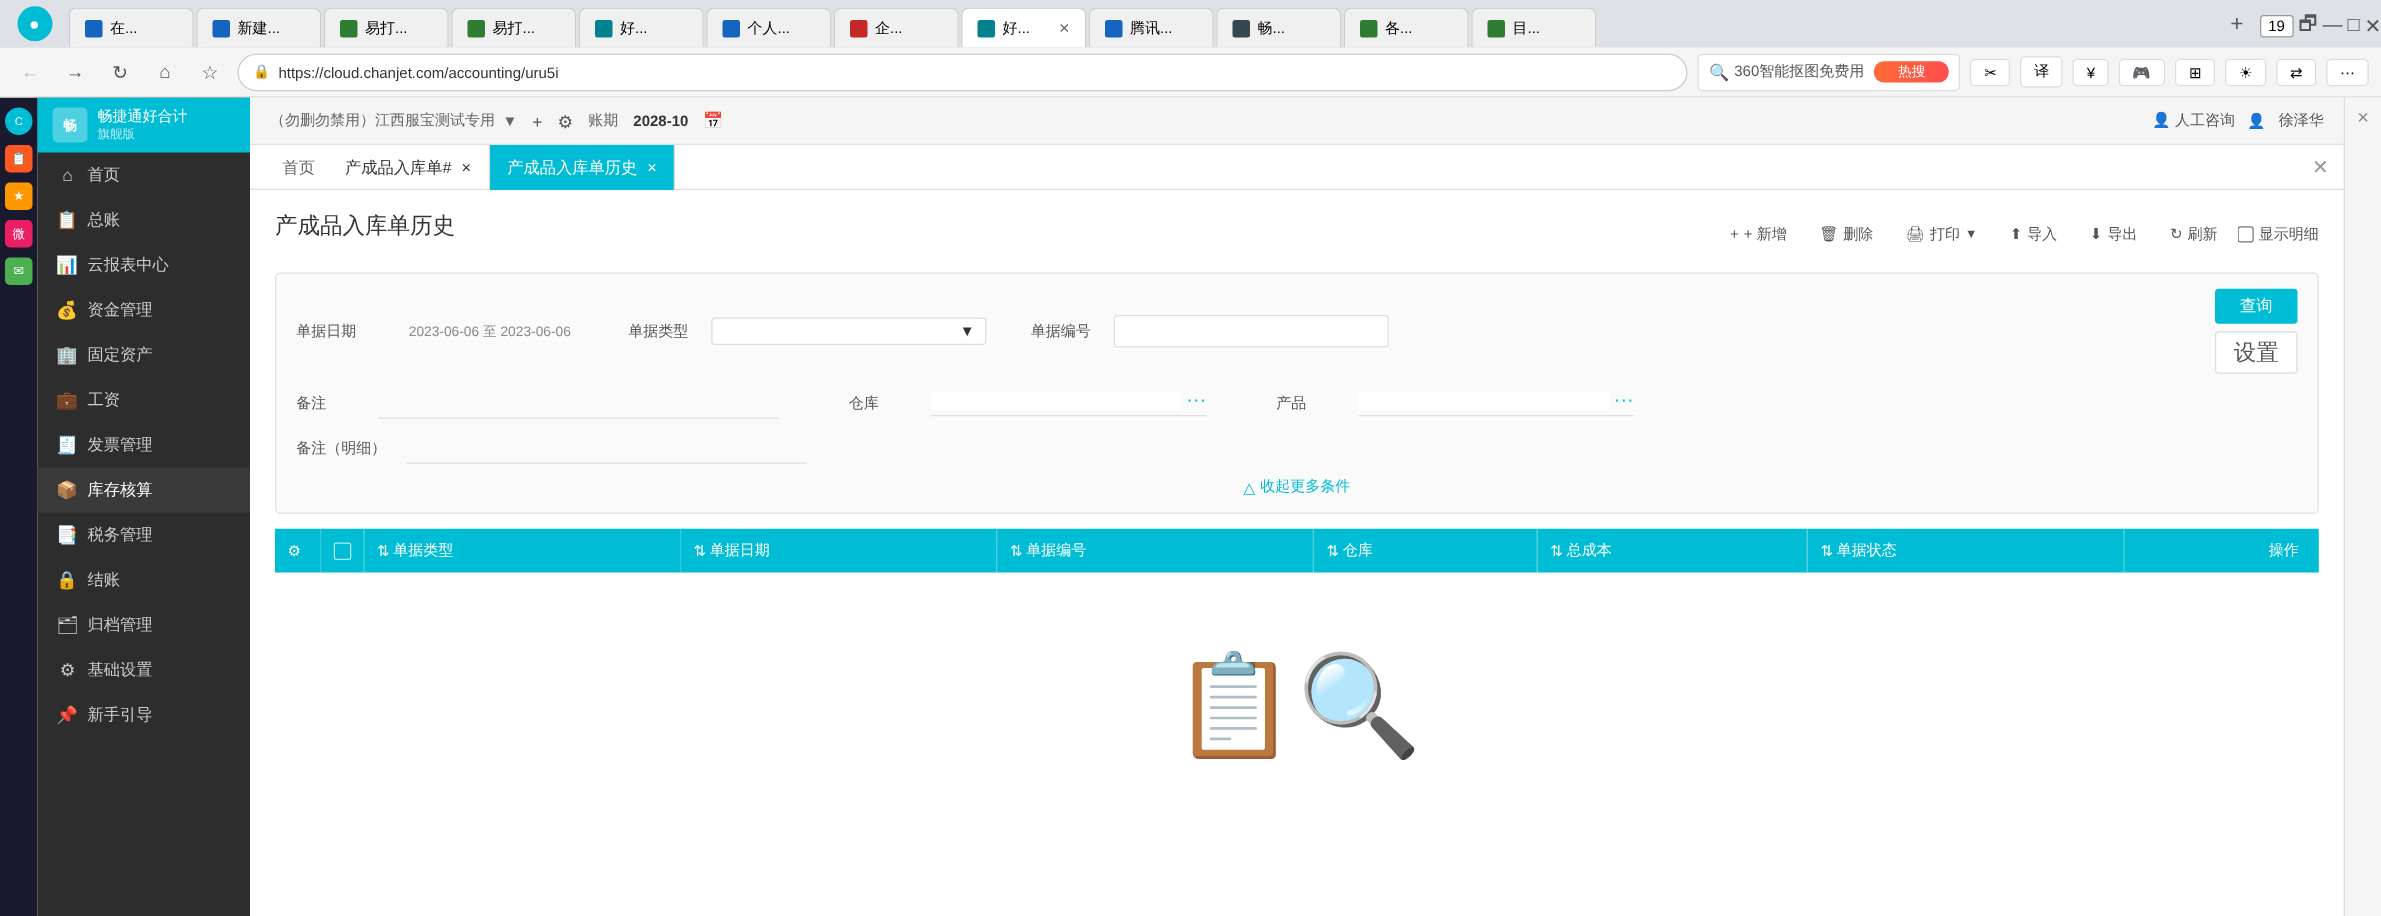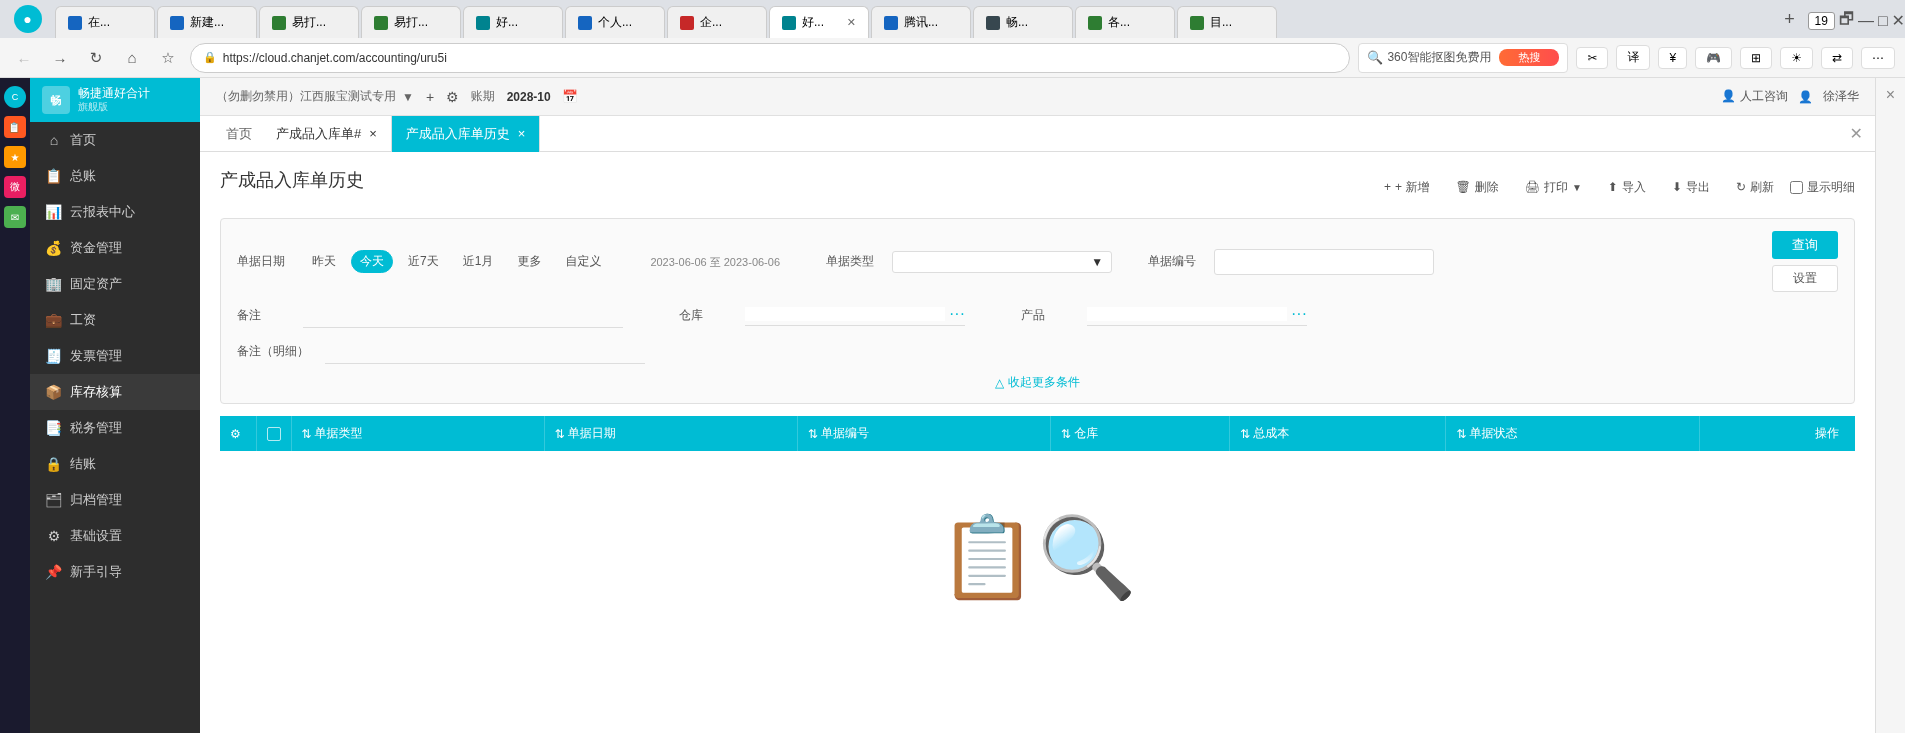--- a/index.html
+++ b/index.html
@@ -54,21 +54,21 @@
     .date-filter { display: flex; align-items: center; gap: 6px; font-size: 12px; }
     .date-quick-btn { padding: 2px 8px; border-radius: 3px; cursor: pointer; font-size: 12px; color: #555; border: 1px solid transparent; }
     .date-quick-btn.active { background: #00bcd4; color: white; border-color: #00bcd4; border-radius: 12px; }
     .date-range-text { font-size: 11px; color: #888; }
     .filter-select { display: flex; align-items: center; gap: 4px; min-width: 200px; border: 1px solid #ddd; border-radius: 3px; padding: 3px 8px; background: #fff; font-size: 12px; color: #333; cursor: pointer; }
     .filter-input { min-width: 200px; border: 1px solid #ddd; border-radius: 3px; padding: 3px 8px; background: #fff; font-size: 12px; color: #333; }
     .filter-input-wide { min-width: 320px; border-bottom: 1px solid #ddd; padding: 3px 0; background: transparent; font-size: 12px; }
     .collapse-btn { display: flex; align-items: center; gap: 4px; font-size: 12px; color: #00bcd4; cursor: pointer; justify-content: center; margin-top: 8px; }
 
     .query-btn { background: #00bcd4; color: white; border: none; padding: 5px 20px; border-radius: 3px; font-size: 13px; cursor: pointer; }
-    .setting-btn { background: #fff; color: #555; border: 1px solid #ddd; padding: 4px 14px; border-radius: 3px; font-size: 12px; cursor: pointer; }
+    .setting-btn { background: #fff; color: #555; border: 1px solid #ddd; padding: 4px 14px; border-radius: 3px; font-size: 18px; cursor: pointer; }
 
     
     .data-table { width: 100%; border-collapse: collapse; margin-top: 0; }
     .table-header { background: #00bcd4; color: white; }
     .table-header th { padding: 9px 10px; text-align: left; font-size: 12px; font-weight: normal; border-right: 1px solid rgba(255,255,255,0.2); white-space: nowrap; cursor: pointer; }
     .table-header th:last-child { border-right: none; }
     .th-settings { width: 36px; text-align: center; }
     .th-checkbox { width: 32px; text-align: center; }
     .empty-state { text-align: center; padding: 60px 0; }
 
@@ -330,28 +330,20 @@
               <input type="checkbox" style="cursor: pointer;">
               <span>显示明细</span>
             </div>
           </div>
         </div>
 
         <div class="filter-section">
 
           <div class="filter-row">
             <span class="filter-label">单据日期</span>
-            <div class="date-filter">
-              <span class="date-quick-btn">昨天</span>
-              <span class="date-quick-btn active">今天</span>
-              <span class="date-quick-btn">近7天</span>
-              <span class="date-quick-btn">近1月</span>
-              <span class="date-quick-btn">更多</span>
-              <span class="date-quick-btn">自定义</span>
-            </div>
             <div style="margin-left:24px;">
               <span class="date-range-text">2023-06-06 至 2023-06-06</span>
             </div>
 
             <span class="filter-label" style="margin-left:30px;">单据类型</span>
             <div class="filter-select" style="min-width:220px;">
               <span style="flex:1;"></span>
               <span>▼</span>
             </div>
 

